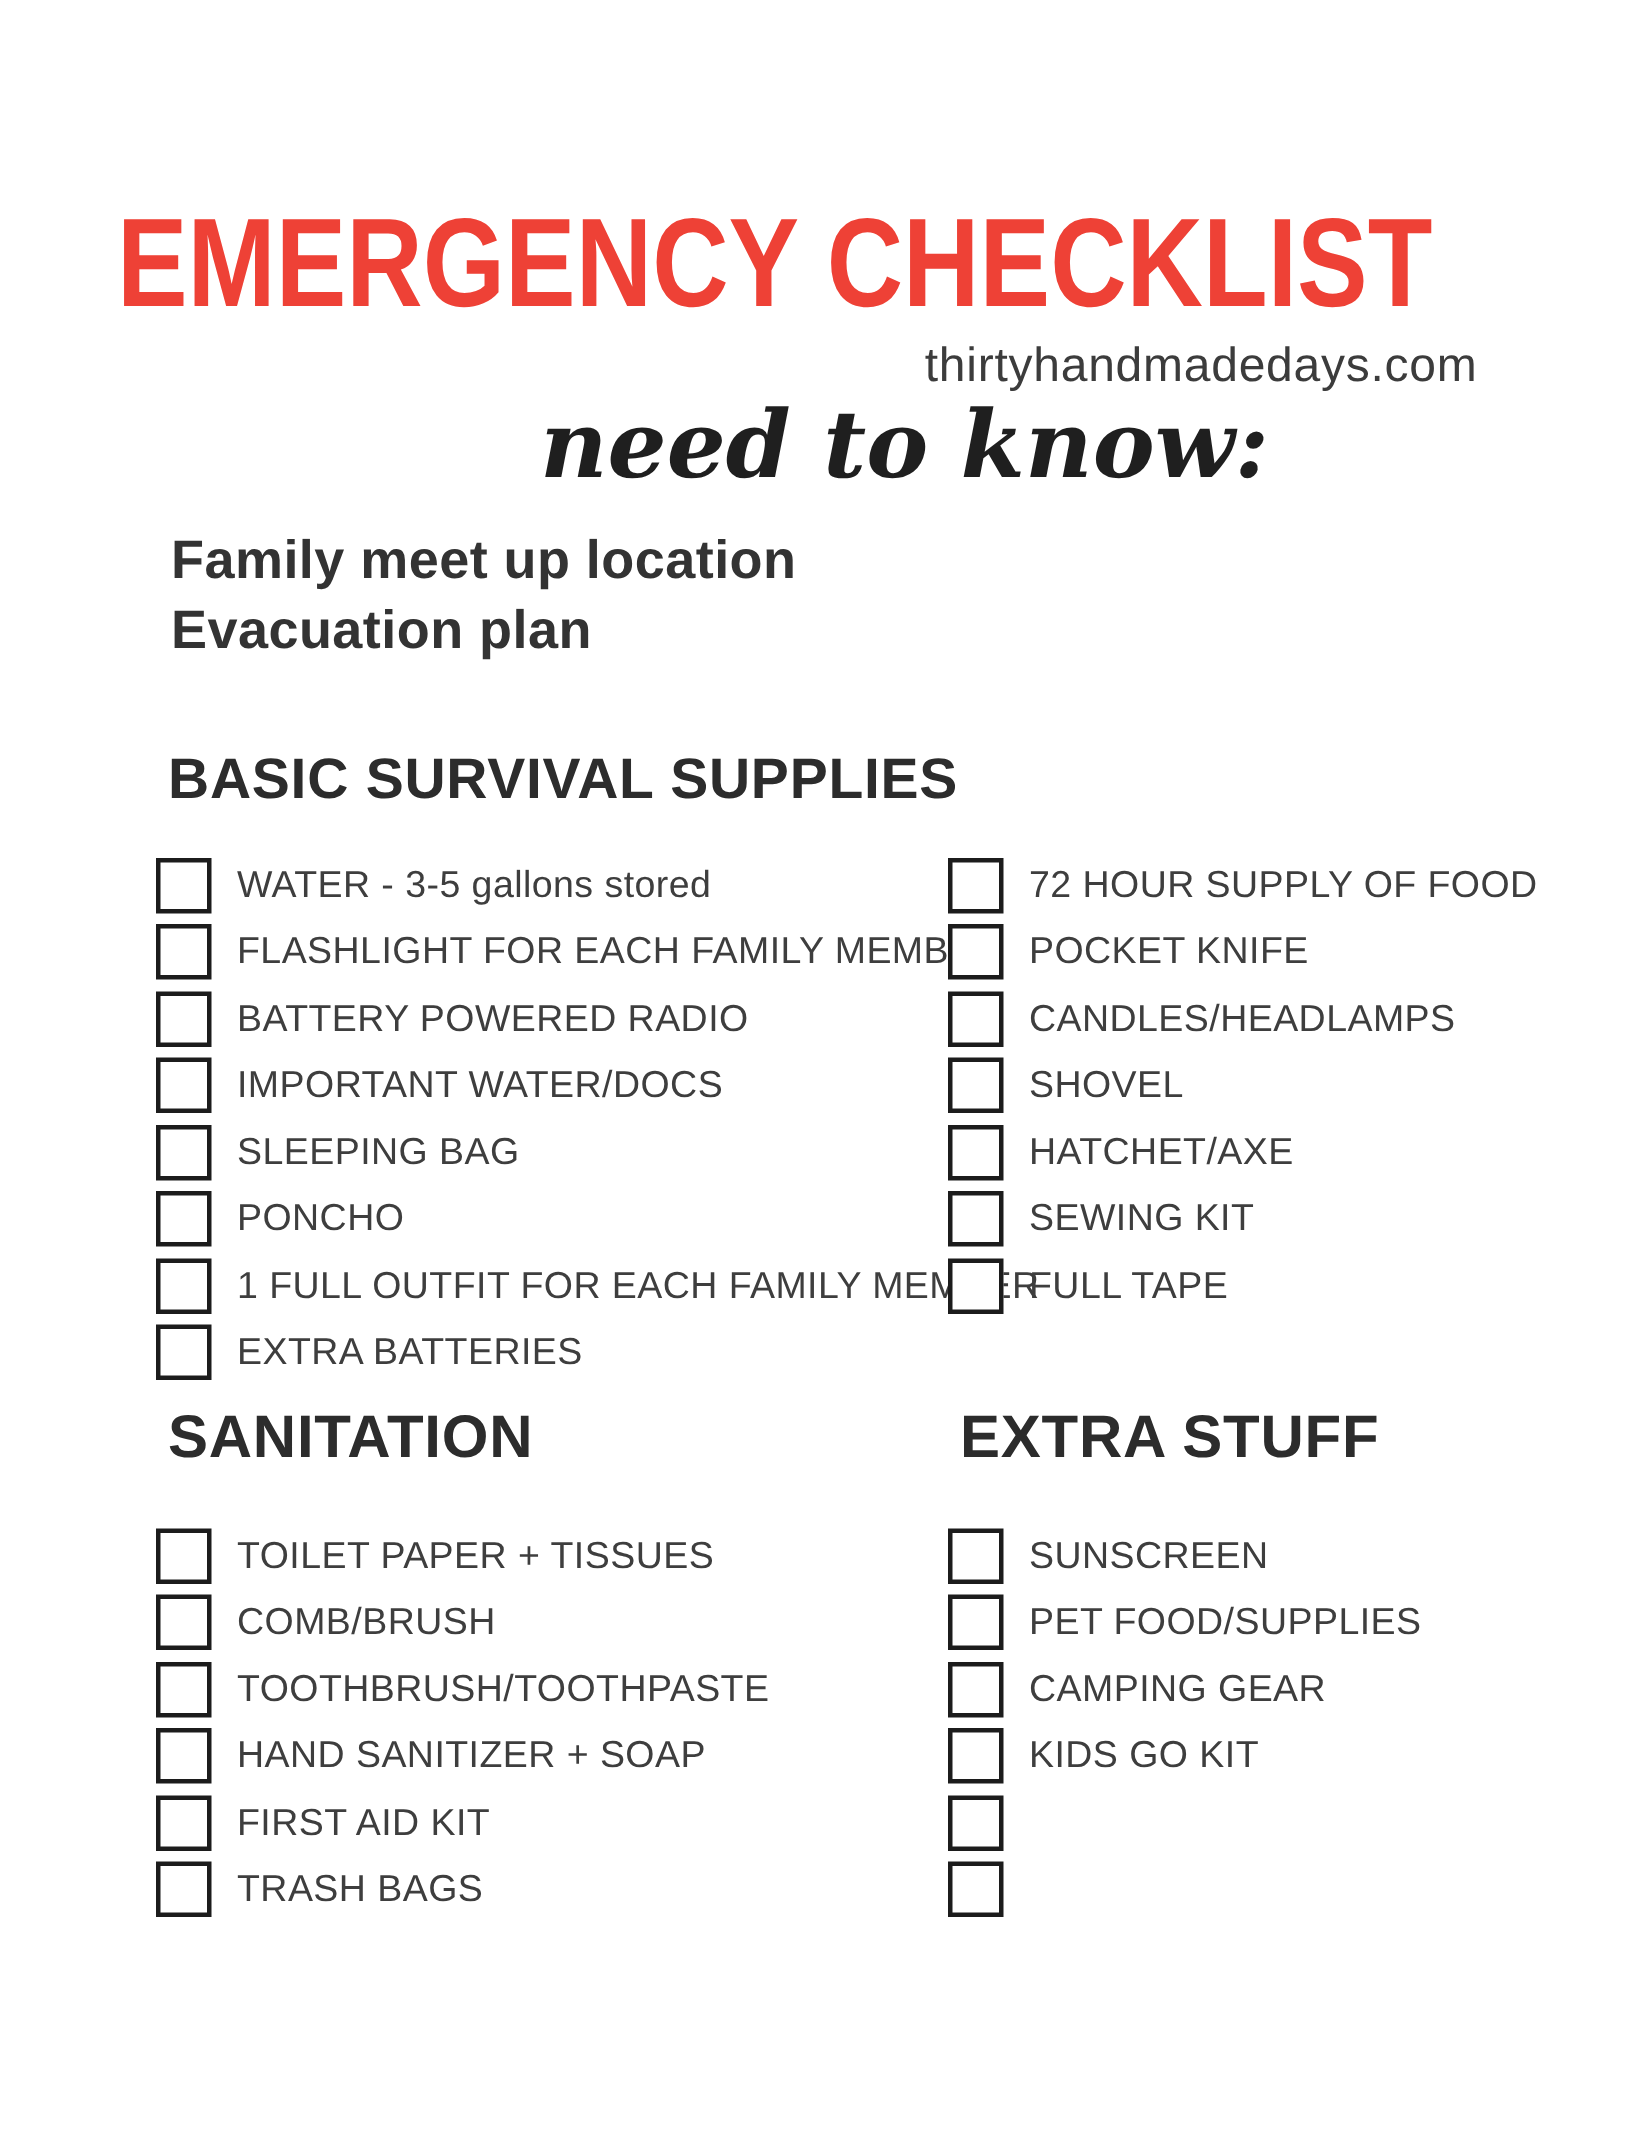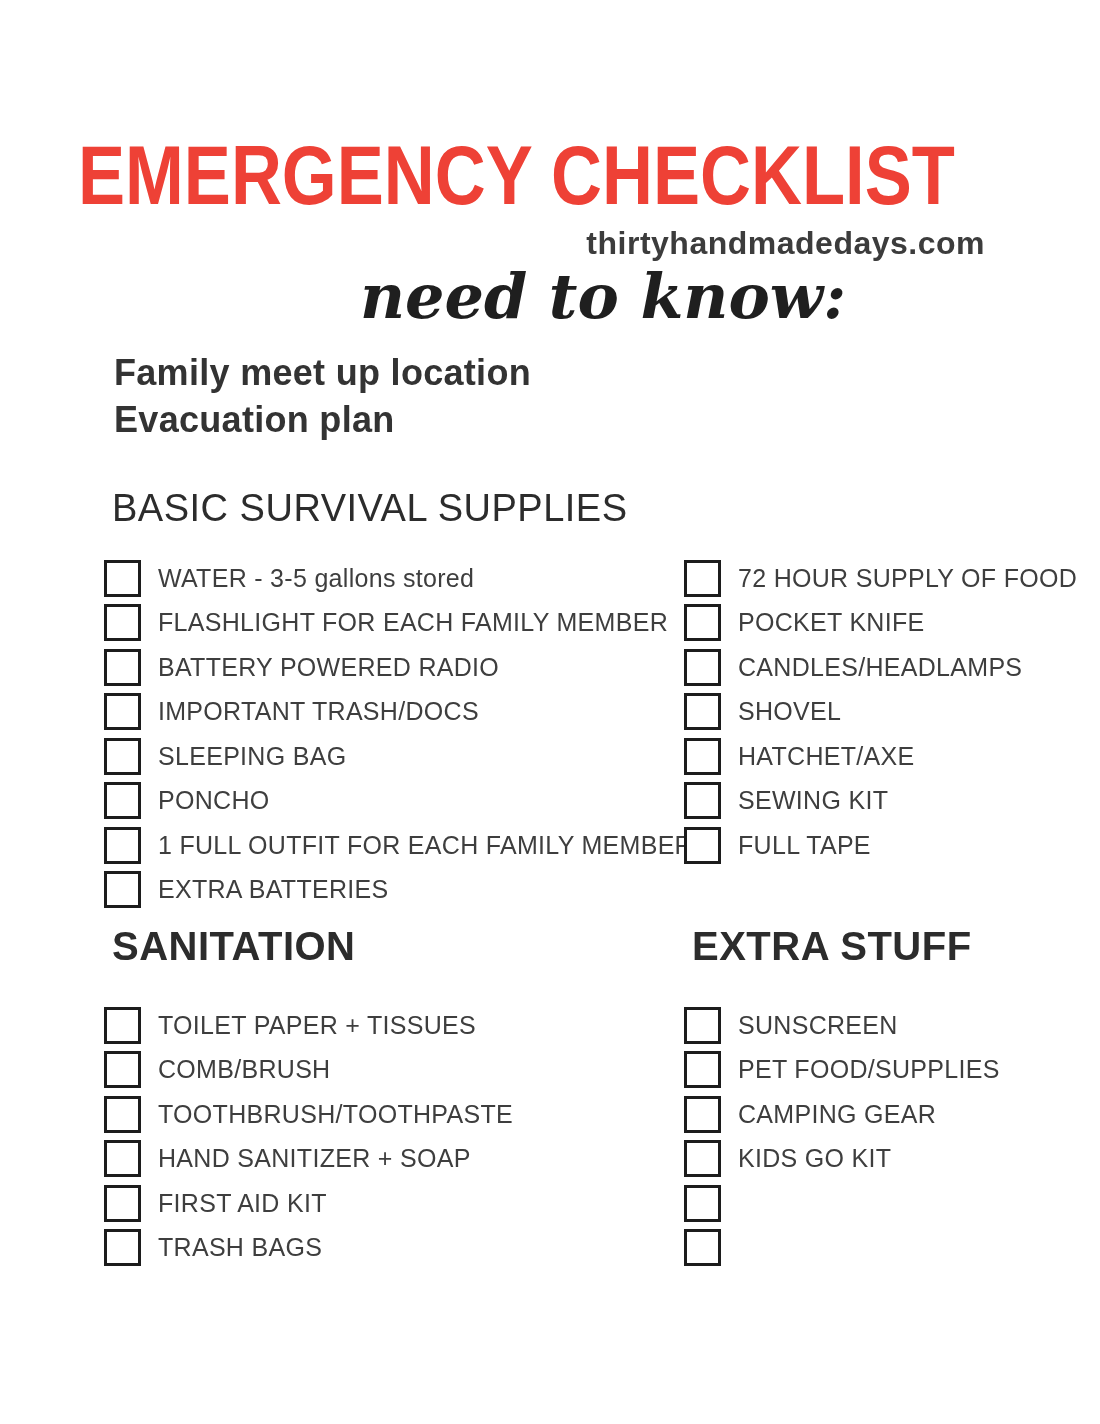--- a/index.html
+++ b/index.html
@@ -22,21 +22,21 @@
     white-space: nowrap;
     transform: scaleX(0.84);
     transform-origin: left center;
     color: #ee4136;
   }
 
   .site-url {
     margin: 8px 115px 0 0;
     text-align: right;
     font-size: 32px;
-    font-weight: 700;
+    font-weight: 400;
     letter-spacing: 0.5px;
     color: #3c3c3c;
   }
 
   .ntk-heading {
     margin: 2px 0 0 106px;
     font-family: "DejaVu Serif", serif;
     font-style: italic;
     font-weight: bold;
     font-size: 62px;
@@ -48,30 +48,30 @@
   .ntk-lines { margin: 20px 0 0 114px; }
   .ntk-line {
     font-size: 36px;
     line-height: 47px;
     font-weight: 700;
     color: #333333;
     letter-spacing: 0.3px;
   }
 
   .basic-heading {
-    margin: 44px 0 0 112px;
+    margin: 56px 0 0 112px;
     font-size: 38px;
-    font-weight: normal;
+    font-weight: bold;
     letter-spacing: 0.5px;
     color: #2c2c2c;
   }
 
   .cols { display: flex; margin-left: 104px; }
   .cols.basic { margin-top: 26px; }
-  .col-left { width: 580px; flex: none; }
+  .col-left { width: 528px; flex: none; }
   .col-right { flex: 1; }
 
   .check-row { display: flex; align-items: center; height: 44.5px; }
   .checkbox {
     width: 37px; height: 37px;
     box-sizing: border-box;
     border: 3px solid #1c1c1c;
     background: #ffffff;
     flex: none;
     cursor: pointer;
@@ -127,21 +127,21 @@
           <span class="check-label">FLASHLIGHT FOR EACH FAMILY MEMBER</span>
         </div>
 
         <div class="check-row">
           <span class="checkbox"></span>
           <span class="check-label">BATTERY POWERED RADIO</span>
         </div>
 
         <div class="check-row">
           <span class="checkbox"></span>
-          <span class="check-label">IMPORTANT TRASH/DOCS</span>
+          <span class="check-label">IMPORTANT WATER/DOCS</span>
         </div>
 
         <div class="check-row">
           <span class="checkbox"></span>
           <span class="check-label">SLEEPING BAG</span>
         </div>
 
         <div class="check-row">
           <span class="checkbox"></span>
           <span class="check-label">PONCHO</span>

